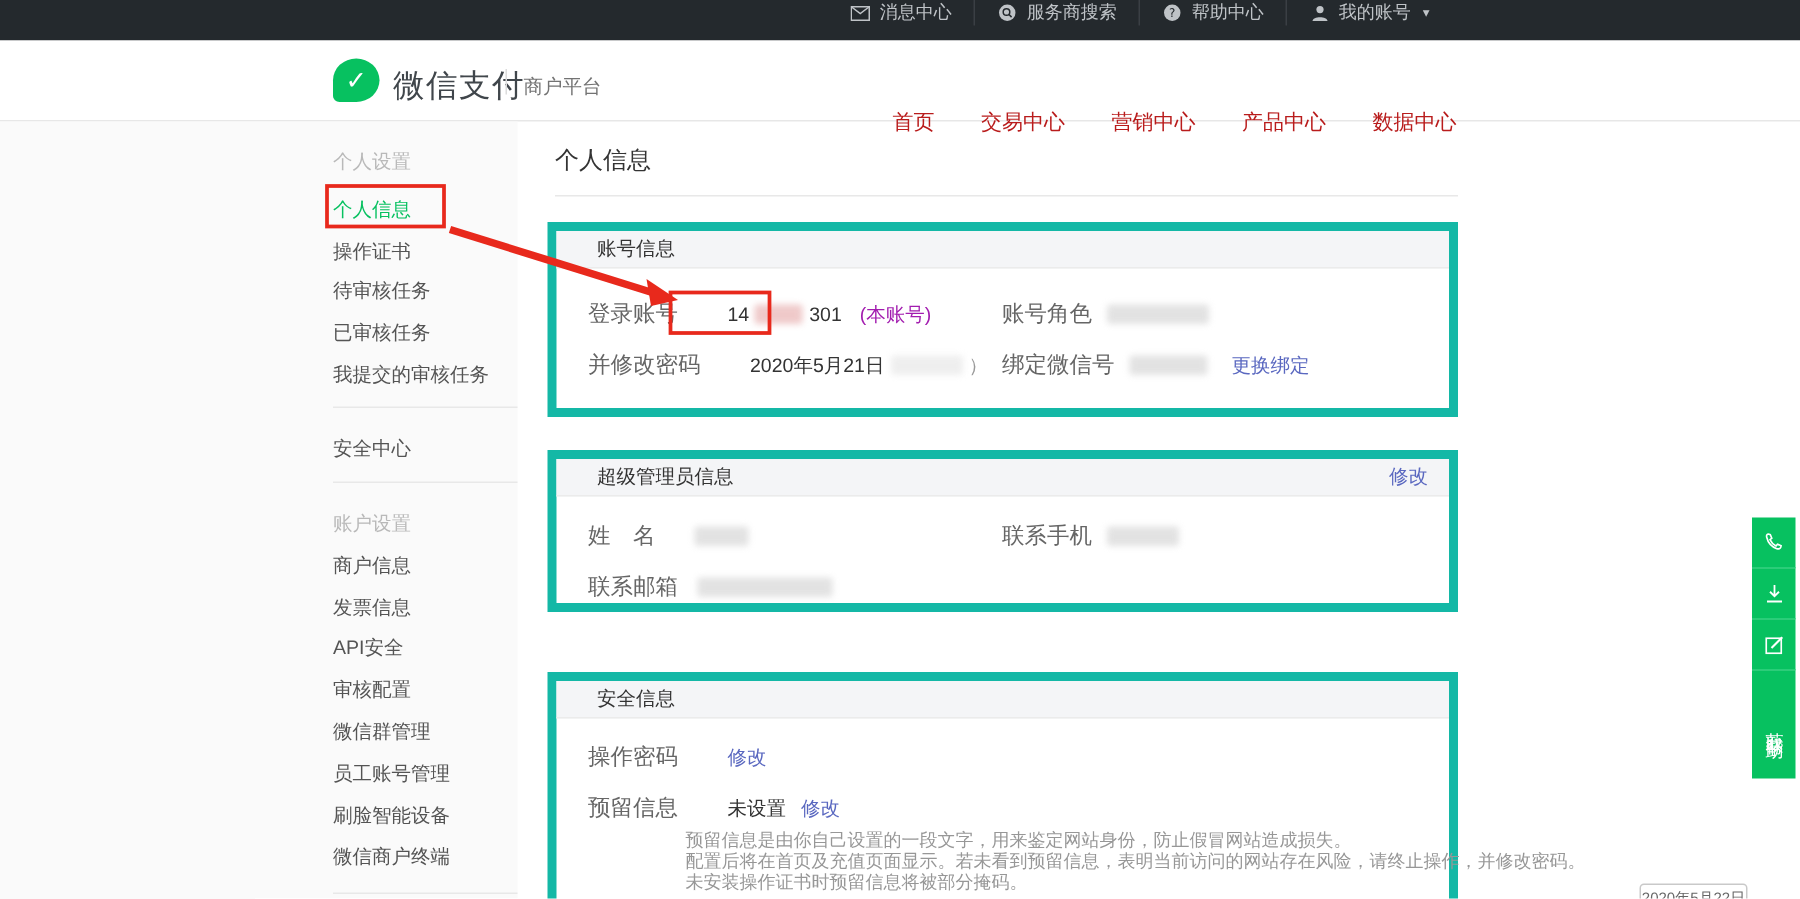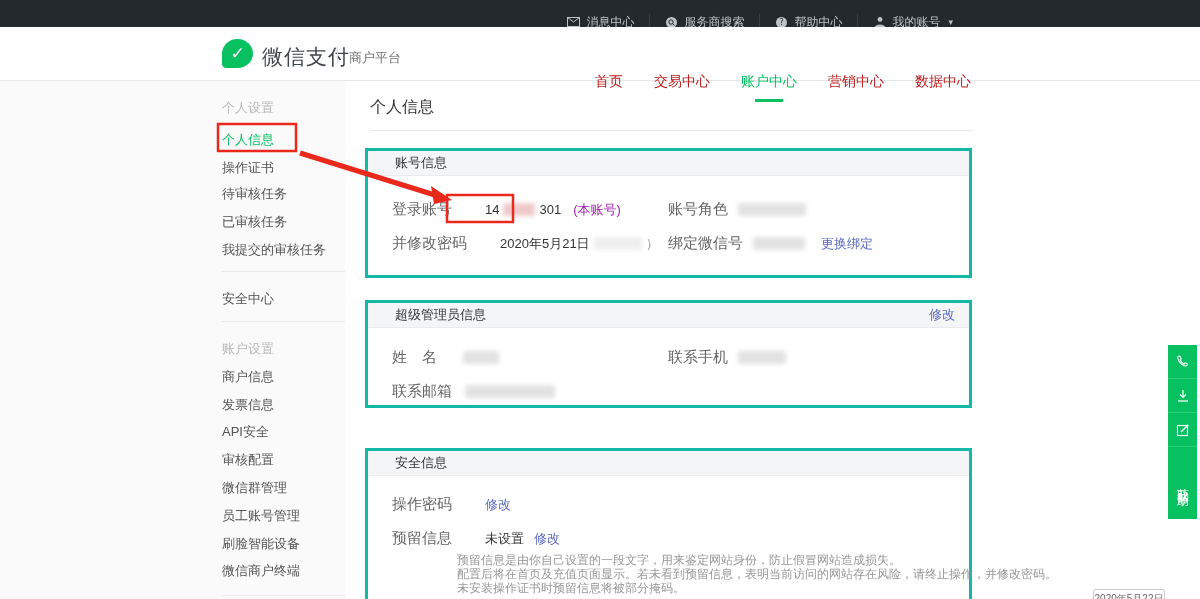--- a/index.html
+++ b/index.html
@@ -5,21 +5,21 @@
   * { margin:0; padding:0; box-sizing:border-box; }
   html,body { width:1200px; height:599px; }
   body {
     font-family:"Liberation Sans","DejaVu Sans",sans-serif;
     background:#fff; color:#333; overflow:hidden; position:relative;
   }
   .abs { position:absolute; }
 
   
   .topbar { left:0; top:0; width:1200px; height:27px; background:#24292d; }
-  .topbar-items { position:absolute; right:232px; top:0; height:44px; display:flex; align-items:center; }
+  .topbar-items { position:absolute; right:232px; top:0; height:44px; display:flex; align-items:flex-start; }
   .topbar-item {
     display:flex; align-items:center; gap:6px; padding:0 15px;
     color:#bfc3c7; font-size:12px; cursor:pointer; border-left:1px solid #3a3f44;
   }
   .topbar-item:first-child { border-left:none; }
   .tb-icon { display:inline-flex; width:13px; height:13px; align-items:center; justify-content:center; }
   .caret { font-size:9px; color:#bfc3c7; margin-left:2px; }
 
   
   .header { left:0; top:27px; width:1200px; height:54px; background:#fff; border-bottom:1px solid #e7e7e7; }
@@ -43,21 +43,21 @@
   .sidebar { left:0; top:81px; width:345px; height:518px; background:#fafafa; }
   .side-label { position:absolute; left:222px; font-size:13px; white-space:nowrap; }
   .side-group { color:#b9b9b9; }
   .side-item { color:#545454; cursor:pointer; }
   .side-item.active { color:#07c160; }
   .side-divider { position:absolute; left:222px; width:123px; height:1px; background:#e8e8e8; }
 
   
   .page-title { left:370px; top:97px; font-size:16px; color:#333; }
   .title-rule { left:370px; top:130px; width:602px; height:1px; background:#e8e8e8; }
-  .section-box { background:#fff; border:3px solid #14b8a6; width:607px; left:365px; }
+  .section-box { background:#fff; border:6px solid #14b8a6; width:607px; left:365px; }
   .section-head {
     height:25px; background:#f4f5f7; border-bottom:1px solid #ebebeb;
     display:flex; align-items:center; justify-content:space-between; padding:0 14px 0 27px;
     font-size:13px; color:#333;
   }
   .field-label { font-size:15px; color:#666; white-space:nowrap; }
   .field-value { font-size:13px; color:#333; white-space:nowrap; display:flex; align-items:center; gap:4px; }
   .row { position:absolute; display:flex; align-items:center; }
   .blur-block {
     display:inline-block; height:13px; background:#d9d9d9; border-radius:2px;
@@ -140,22 +140,22 @@
 <div class="abs header">
   <div class="abs logo-bubble">
     <span>✓</span>
   </div>
   <div class="abs brand-text">微信支付</div>
   <div class="abs brand-divider"></div>
   <div class="abs portal-text">商户平台</div>
   <nav class="main-nav">
     <div class="nav-item">首页</div>
     <div class="nav-item">交易中心</div>
-    <div class="nav-item active">账户中心</div>
     <div class="nav-item">营销中心</div>
+    <div class="nav-item">产品中心</div>
     <div class="nav-item">数据中心</div>
   </nav>
 </div>
 
 <div class="abs sidebar">
   <div class="side-label side-group" style="top:18px;">个人设置</div>
   <div class="side-label side-item active" style="top:50px;">个人信息</div>
   <div class="side-label side-item" style="top:78px;">操作证书</div>
   <div class="side-label side-item" style="top:104px;">待审核任务</div>
   <div class="side-label side-item" style="top:132px;">已审核任务</div>

